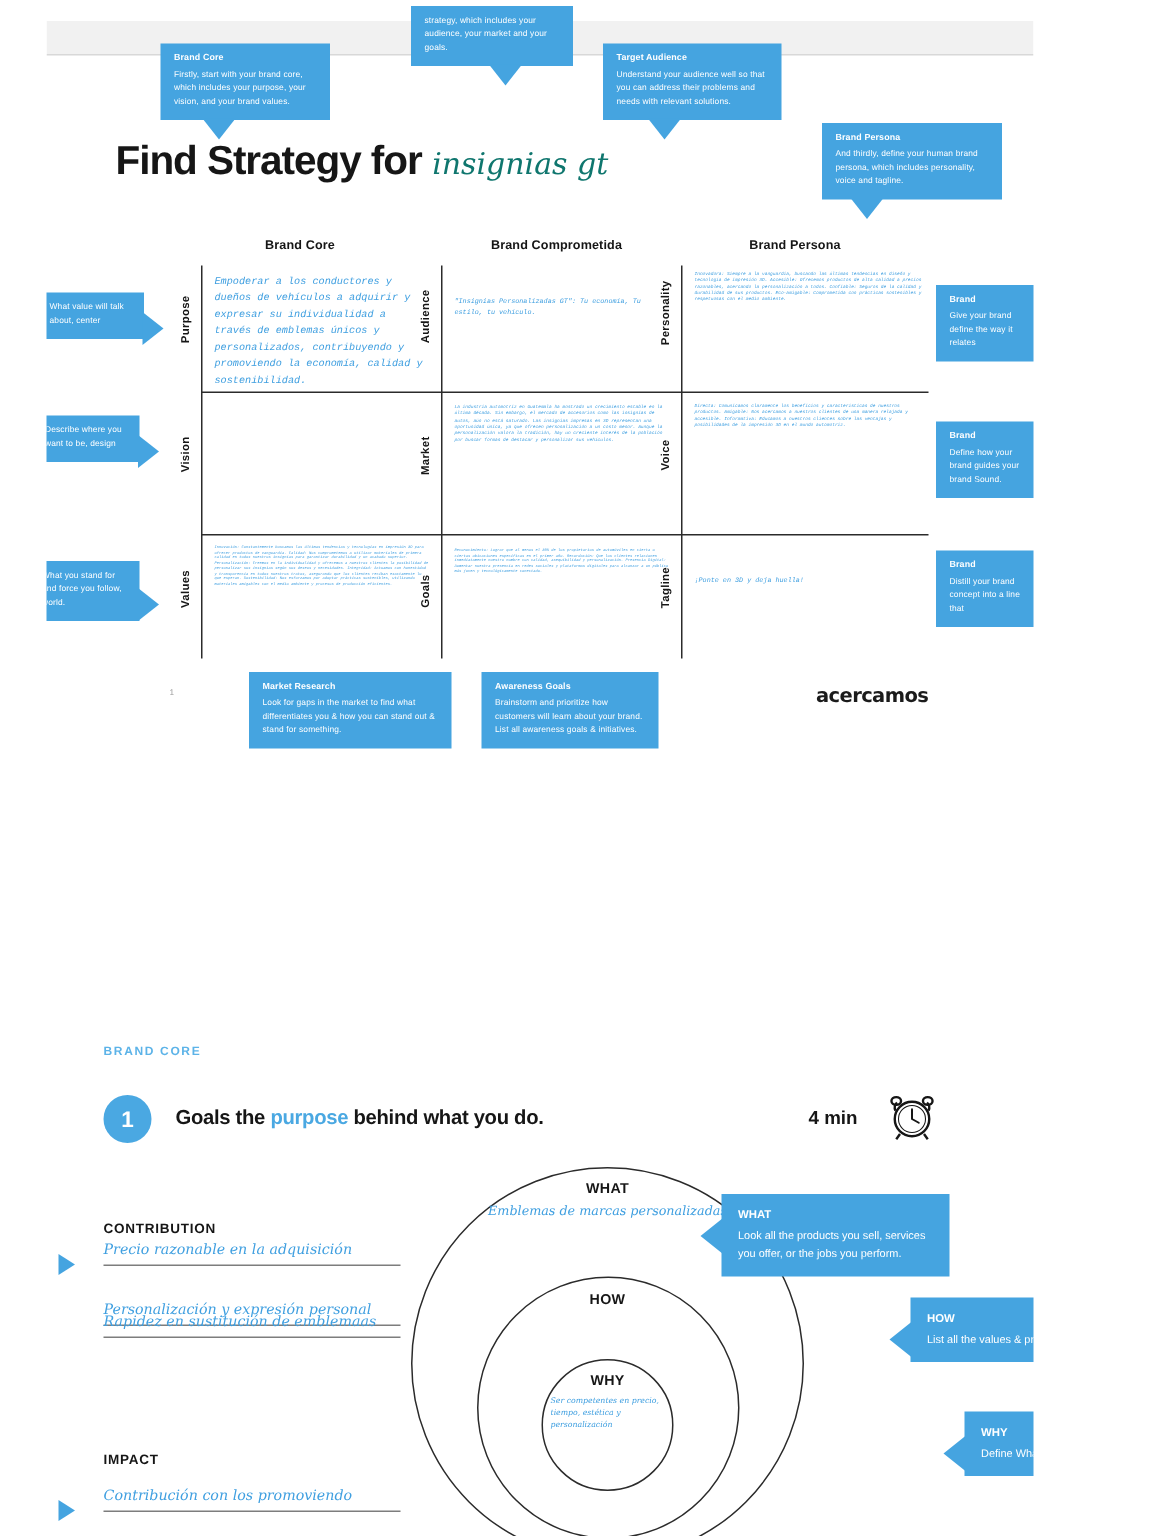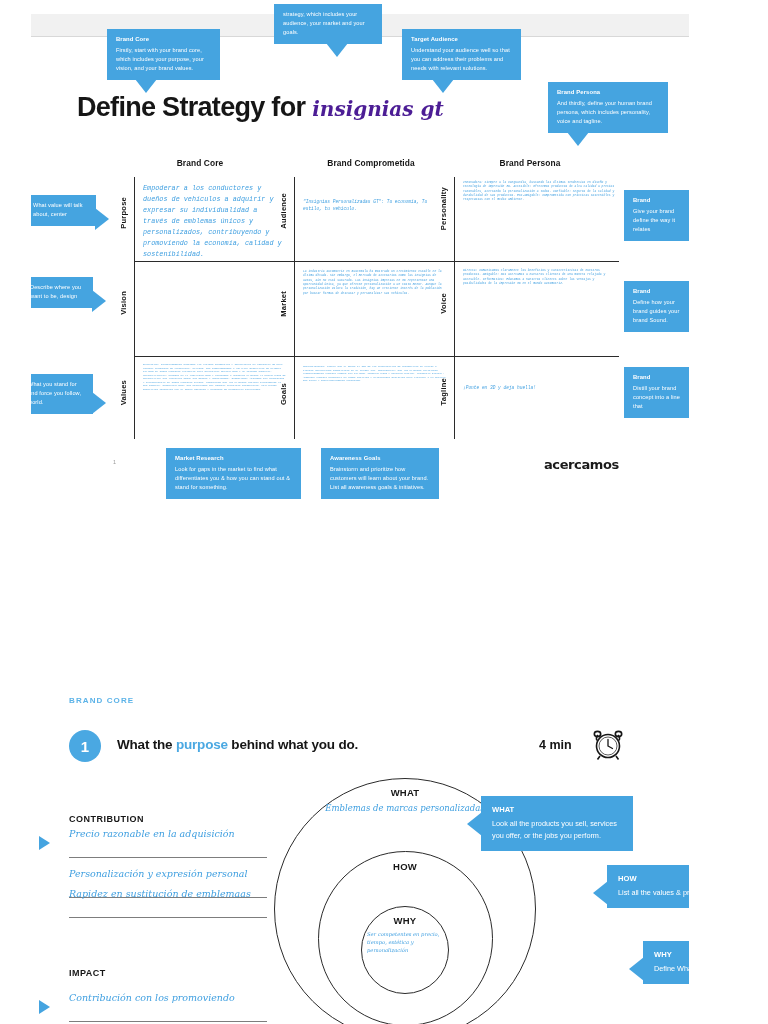--- a/index.html
+++ b/index.html
@@ -101,22 +101,22 @@
   
   .p1-title {
     position: absolute; left: 46px; top: 92px;
     font-size: 27px; font-weight: bold; color: #161616;
     letter-spacing: -.7px;
     white-space: nowrap;
   }
   .p1-title .brandname {
     font-family: "DejaVu Serif", serif;
     font-style: italic;
-    font-weight: bold;
-    color: #4c1d95;
+    font-weight: normal;
+    color: #0f766e;
     font-size: 20px;
     letter-spacing: 0px;
     margin-left: 7px;
   }
 
   
   .colhead {
     position: absolute; top: 158px;
     font-size: 8.4px; font-weight: bold; color: #161616;
     letter-spacing: .1px;
@@ -202,21 +202,21 @@
     position: absolute; width: 0; height: 0;
     border-top: 7px solid transparent;
     border-bottom: 7px solid transparent;
     border-left: 11px solid #45a4e0;
   }
   .writeline {
     position: absolute;
     font-family: "DejaVu Serif", serif; font-style: italic;
     color: #3f9fe0; font-size: 9.5px;
     border-bottom: 1.5px solid #7d7d7d;
-    padding-bottom: 18px;
+    padding-bottom: 4px;
     width: 198px;
     white-space: nowrap;
   }
 
   
   .circ {
     position: absolute; border: 1.1px solid #2b2b2b; border-radius: 50%;
   }
   .circlabel {
     position: absolute; font-size: 9.5px; font-weight: bold; color: #161616;
@@ -294,21 +294,21 @@
     <div class="callout" id="co-market">
       <span class="ctitle">Market Research</span>
       <span class="cbody">Look for gaps in the market to find what differentiates you &amp; how you can stand out &amp; stand for something.</span>
     </div>
     <div class="callout" id="co-goals">
       <span class="ctitle">Awareness Goals</span>
       <span class="cbody">Brainstorm and prioritize how customers will learn about your brand. List all awareness goals &amp; initiatives.</span>
     </div>
 
     <div class="p1-title">
-      <span>Define Strategy for</span><span class="brandname">insignias gt</span>
+      <span>Find Strategy for</span><span class="brandname">insignias gt</span>
     </div>
 
     <div class="colhead" id="ch-core">Brand Core</div>
     <div class="colhead" id="ch-pos">Brand Comprometida</div>
     <div class="colhead" id="ch-per">Brand Persona</div>
 
     <div class="grid">
       <div class="vline" style="left:75px; top:4px; height:262px;"></div>
       <div class="vline" style="left:235px; top:4px; height:262px;"></div>
       <div class="vline" style="left:395px; top:4px; height:262px;"></div>
@@ -348,21 +348,21 @@
     <div class="brandlogo">acercamos</div>
   </div>
 
   <div class="page2">
 
     <div class="p2-kicker">BRAND CORE</div>
 
     <div class="p2-step">1</div>
 
     <div class="p2-heading">
-      <span>What the </span><span class="hl">purpose</span><span> behind what you do.</span>
+      <span>Goals the </span><span class="hl">purpose</span><span> behind what you do.</span>
     </div>
 
     <div class="p2-time">4 min</div>
 
     <div class="p2-clock">
       <svg width="34" height="32" viewBox="0 0 34 32">
         <circle cx="17" cy="18" r="11.5" fill="none" stroke="#161616" stroke-width="1.6"></circle>
         <circle cx="17" cy="18" r="9" fill="none" stroke="#161616" stroke-width=".7"></circle>
         <path d="M17 18 L17 11.5 M17 18 L21.5 20.5" stroke="#161616" stroke-width="1.3" fill="none" stroke-linecap="round"></path>
         <path d="M7 7 q-2.5 2.5 -1 5.5" stroke="#161616" stroke-width="1.6" fill="none"></path>
@@ -370,21 +370,21 @@
         <ellipse cx="6.5" cy="6" rx="3.2" ry="2.6" fill="none" stroke="#161616" stroke-width="1.6"></ellipse>
         <ellipse cx="27.5" cy="6" rx="3.2" ry="2.6" fill="none" stroke="#161616" stroke-width="1.6"></ellipse>
         <path d="M9 28 L6.5 31.5 M25 28 L27.5 31.5" stroke="#161616" stroke-width="1.6" fill="none"></path>
       </svg>
     </div>
 
     <div class="p2-section" id="sec-contribution">CONTRIBUTION</div>
     <div class="arrowmark" style="left:8px; top:180px;"></div>
     <div class="writeline" style="left:38px; top:172px;">Precio razonable en la adquisición</div>
     <div class="writeline" style="left:38px; top:212px;">Personalización y expresión personal</div>
-    <div class="writeline" style="left:38px; top:232px;">Rapidez en sustitución de emblemaas</div>
+    <div class="writeline" style="left:38px; top:220px;">Rapidez en sustitución de emblemaas</div>
 
     <div class="p2-section" id="sec-impact">IMPACT</div>
     <div class="arrowmark" style="left:8px; top:344px;"></div>
     <div class="writeline" style="left:38px; top:336px;">Contribución con los promoviendo</div>
 
     <div class="circ" style="left:243px; top:122px; width:262px; height:262px;"></div>
     <div class="circ" style="left:287px; top:195px; width:175px; height:175px;"></div>
     <div class="circ" style="left:330px; top:250px; width:88px; height:88px;"></div>
 
     <div class="circlabel" style="left:324px; top:131px; width:100px;">WHAT</div>

